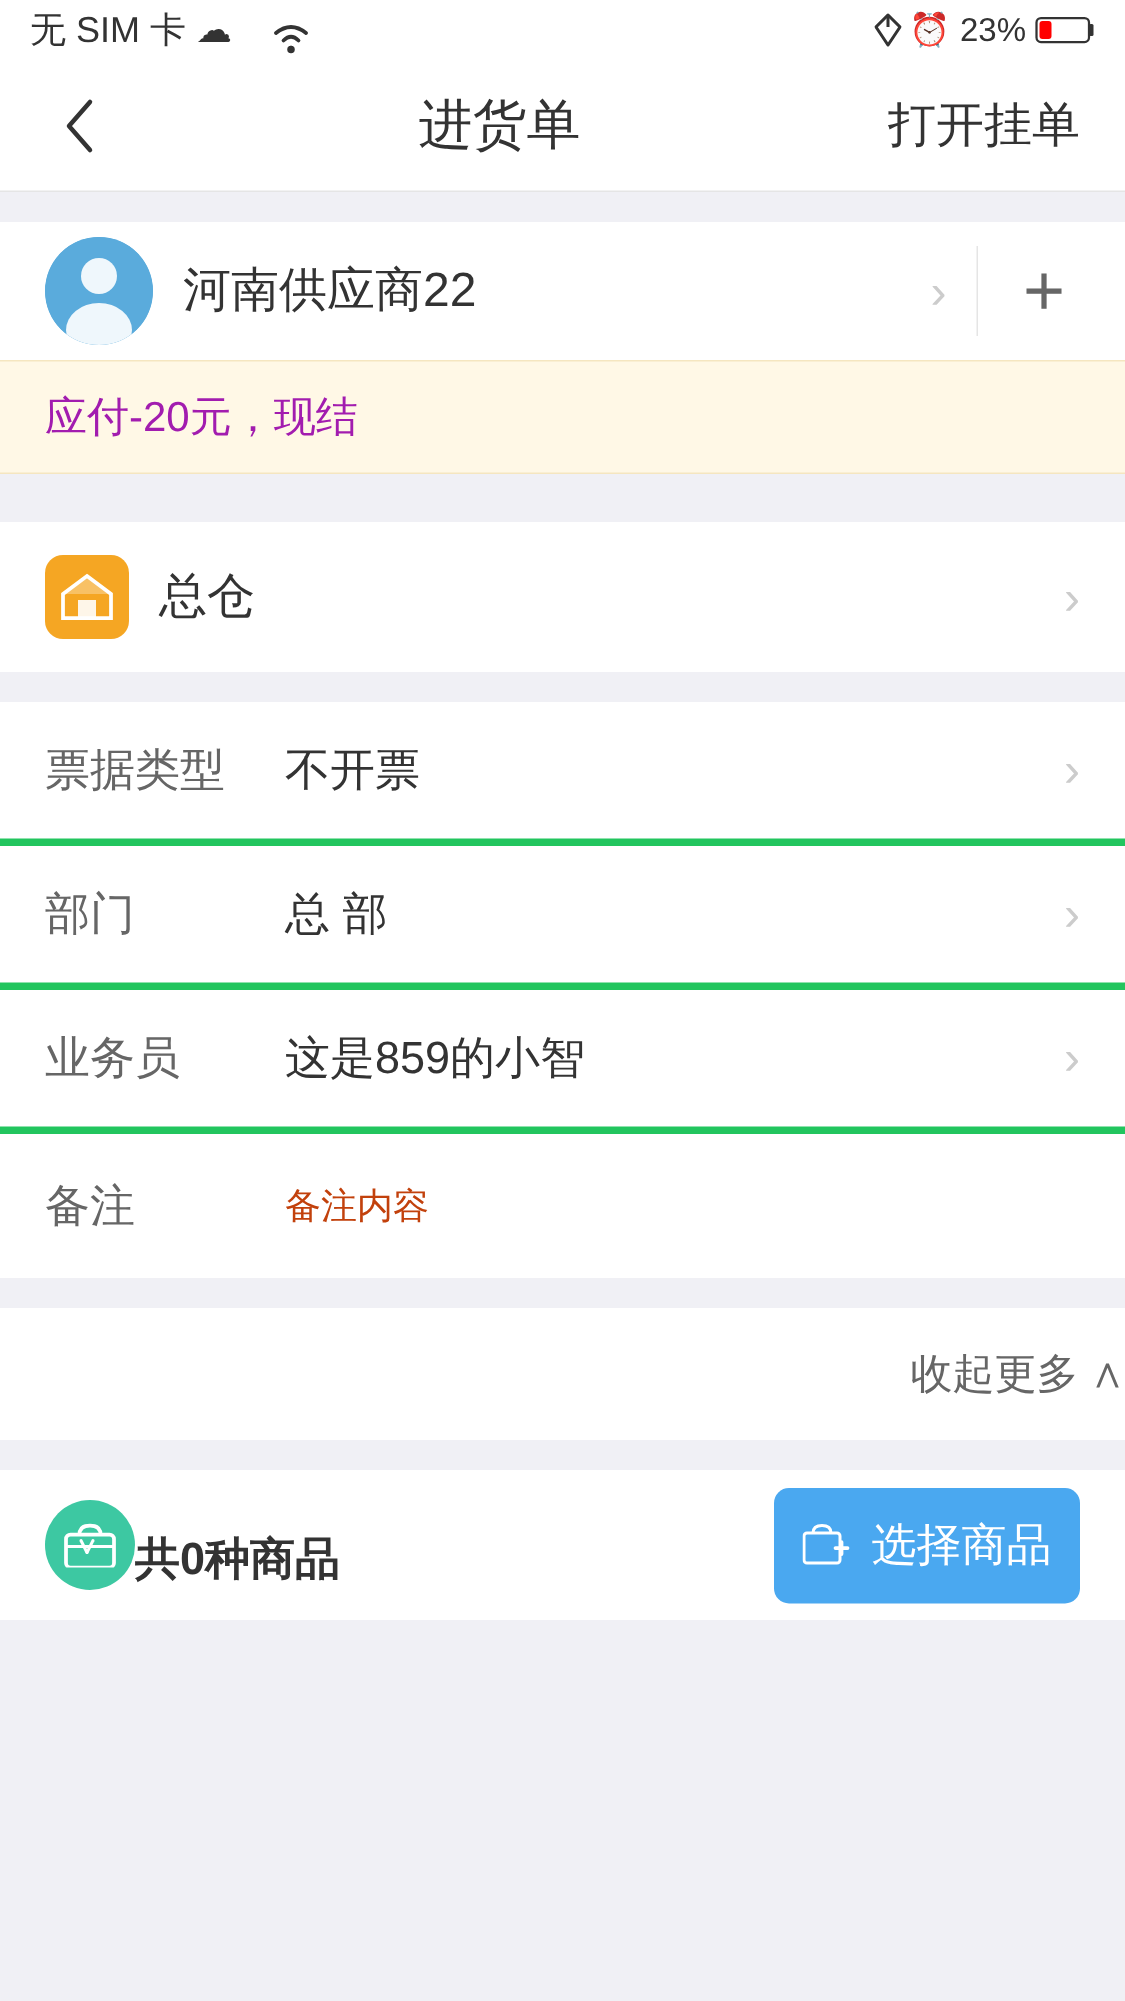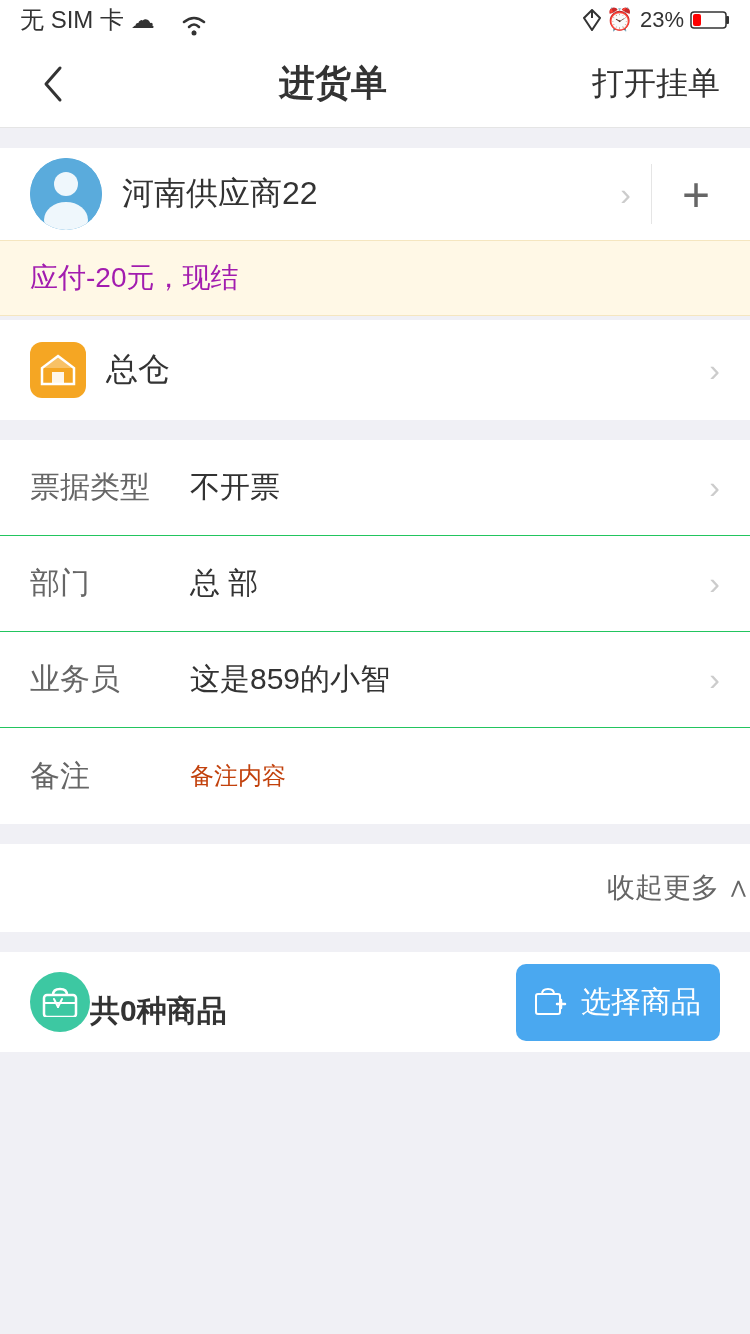--- a/index.html
+++ b/index.html
@@ -39,21 +39,21 @@
       border-bottom: 1px solid #e5e5e5;
     }
     .nav-back {
       font-size: 40px;
       color: #333;
       cursor: pointer;
       padding: 10px;
     }
     .nav-title {
       font-size: 36px;
-      font-weight: 700;
+      font-weight: 400;
       color: #333;
     }
     .nav-action {
       font-size: 32px;
       color: #333;
       cursor: pointer;
     }
 
     
     .section-gap {
@@ -113,21 +113,21 @@
       padding: 18px 30px;
       font-size: 28px;
       color: #a21caf;
       border-top: 1px solid #f5e6c0;
       border-bottom: 1px solid #f5e6c0;
     }
 
     
     .warehouse-section {
       background: #fff;
-      margin-top: 4px;
+      margin-top: 32px;
       padding: 0 30px;
     }
     .warehouse-row {
       display: flex;
       align-items: center;
       height: 100px;
     }
     .warehouse-icon {
       width: 56px;
       height: 56px;
@@ -148,21 +148,21 @@
     
     .form-section {
       background: #fff;
       margin-top: 20px;
     }
     .form-row {
       display: flex;
       align-items: center;
       height: 96px;
       padding: 0 30px;
-      border-bottom: 1px solid #22c55e;
+      border-bottom: 5px solid #22c55e;
     }
     .form-row:last-child {
       border-bottom: none;
     }
     .form-label {
       font-size: 30px;
       color: #666;
       width: 140px;
       flex-shrink: 0;
     }

